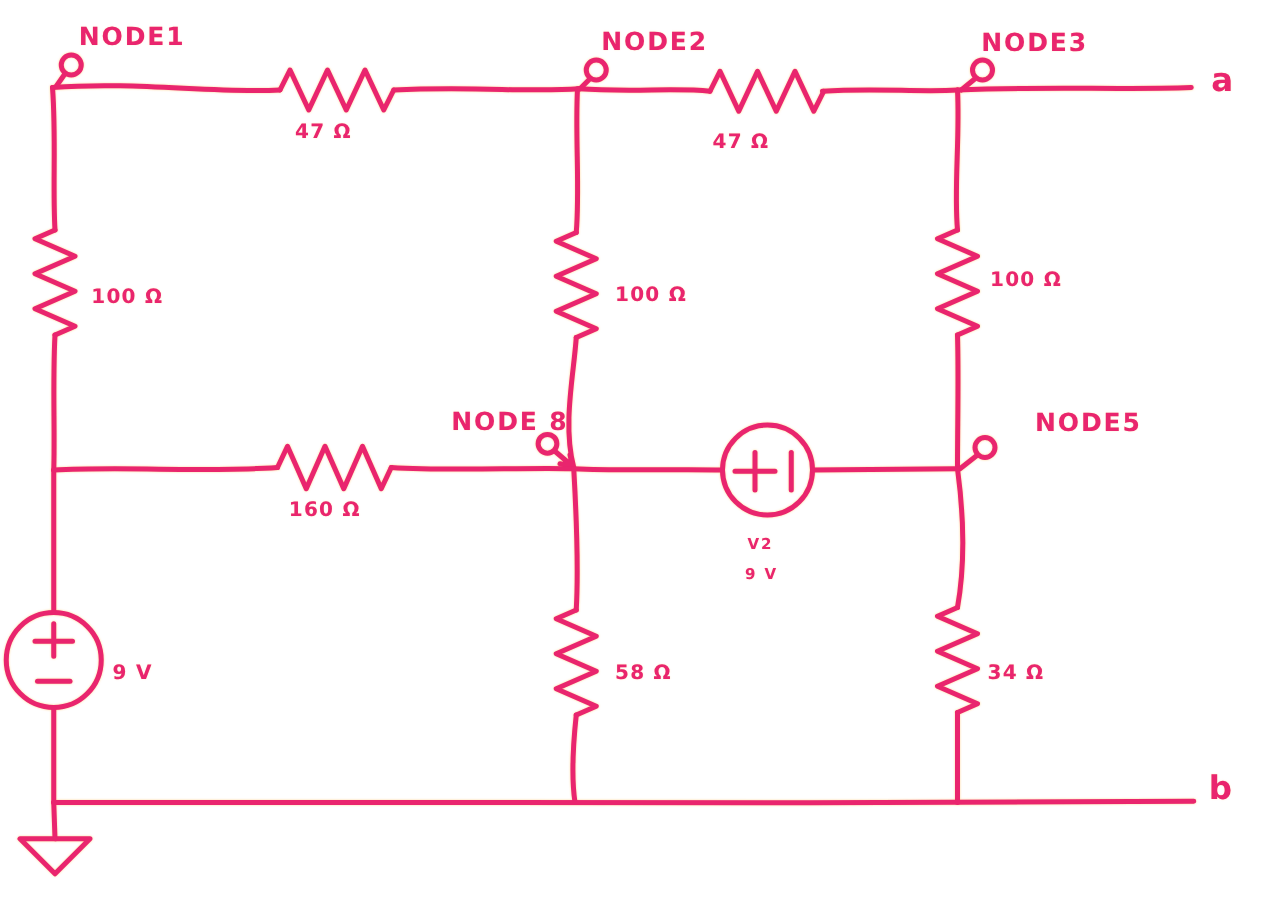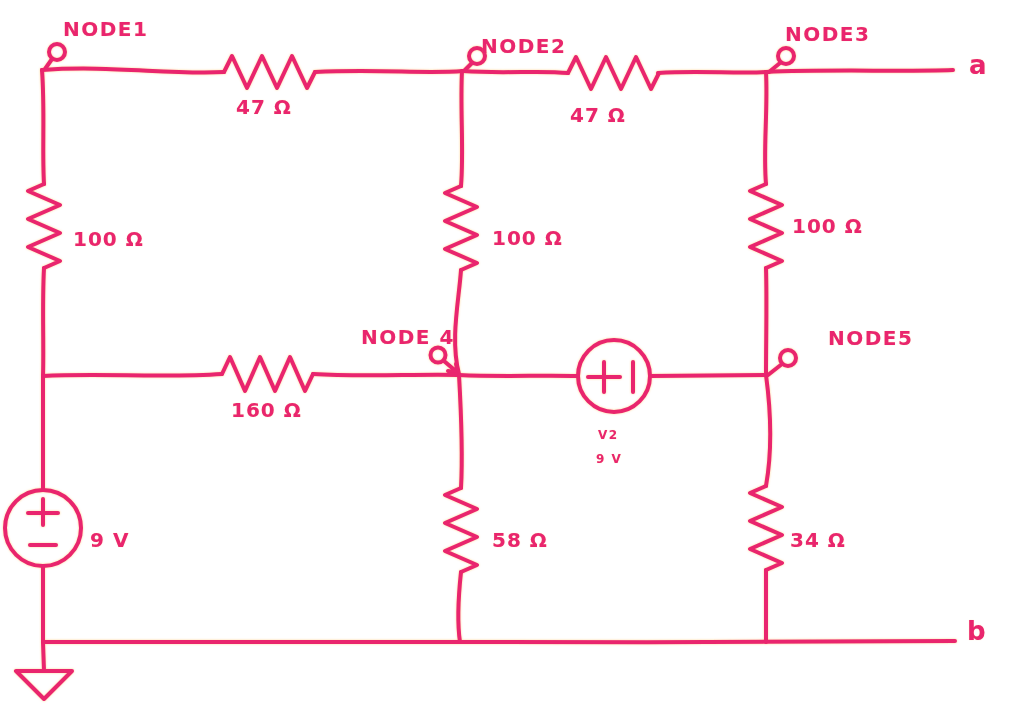--- a/index.html
+++ b/index.html
@@ -24,21 +24,21 @@
   .ink { filter: drop-shadow(0 0 1px rgba(255, 190, 90, 0.65)); }
   .lbl {
     position: absolute;
     color: var(--ink, #E9256E);
     font-weight: 700;
     white-space: nowrap;
     letter-spacing: 1.5px;
     text-shadow: 0 0 1px rgba(255, 190, 90, 0.5);
   }
   .lbl.node { font-size: 20px; }
-  .lbl.value { font-size: 20px; letter-spacing: 1px; }
+  .lbl.value { font-size: 16px; letter-spacing: 1px; }
   .lbl.term { font-size: 26px; font-weight: 700; }
   .lbl.srcname { font-size: 12px; }
 </style>
 </head>
 <body>
 
 <div class="canvas">
 
   <svg class="drawing" width="1024" height="718" viewBox="0 0 1024 718">
     <g class="ink">
@@ -108,23 +108,23 @@
         <path d="M 588 377 L 620 377 M 604 362 L 604 392"></path>
         <path d="M 633 362 L 633 392"></path>
       </g>
       <path d="M 650 376 L 766 375"></path>
 
       <path d="M 43 642 C 300 640 650 644 955 641"></path>
     </g>
   </svg>
 
   <span class="lbl node" style="left:63px;  top:17px;">NODE1</span>
-  <span class="lbl node" style="left:481px; top:34px;">NODE2</span>
+  <span class="lbl node" style="left:481px; top:21px;">NODE2</span>
   <span class="lbl node" style="left:785px; top:22px;">NODE3</span>
-  <span class="lbl node" style="left:361px; top:325px;">NODE 4</span>
+  <span class="lbl node" style="left:361px; top:325px;">NODE 8</span>
   <span class="lbl node" style="left:784px; top:326px;margin-left:44px;">NODE5</span>
 
   <span class="lbl value" style="left:236px; top:95px;">47 Ω</span>
   <span class="lbl value" style="left:570px; top:103px;">47 Ω</span>
   <span class="lbl value" style="left:73px;  top:227px;">100 Ω</span>
   <span class="lbl value" style="left:492px; top:226px;">100 Ω</span>
   <span class="lbl value" style="left:792px; top:214px;">100 Ω</span>
   <span class="lbl value" style="left:231px; top:398px;">160 Ω</span>
   <span class="lbl value" style="left:492px; top:528px;">58 Ω</span>
   <span class="lbl value" style="left:790px; top:528px;">34 Ω</span>

